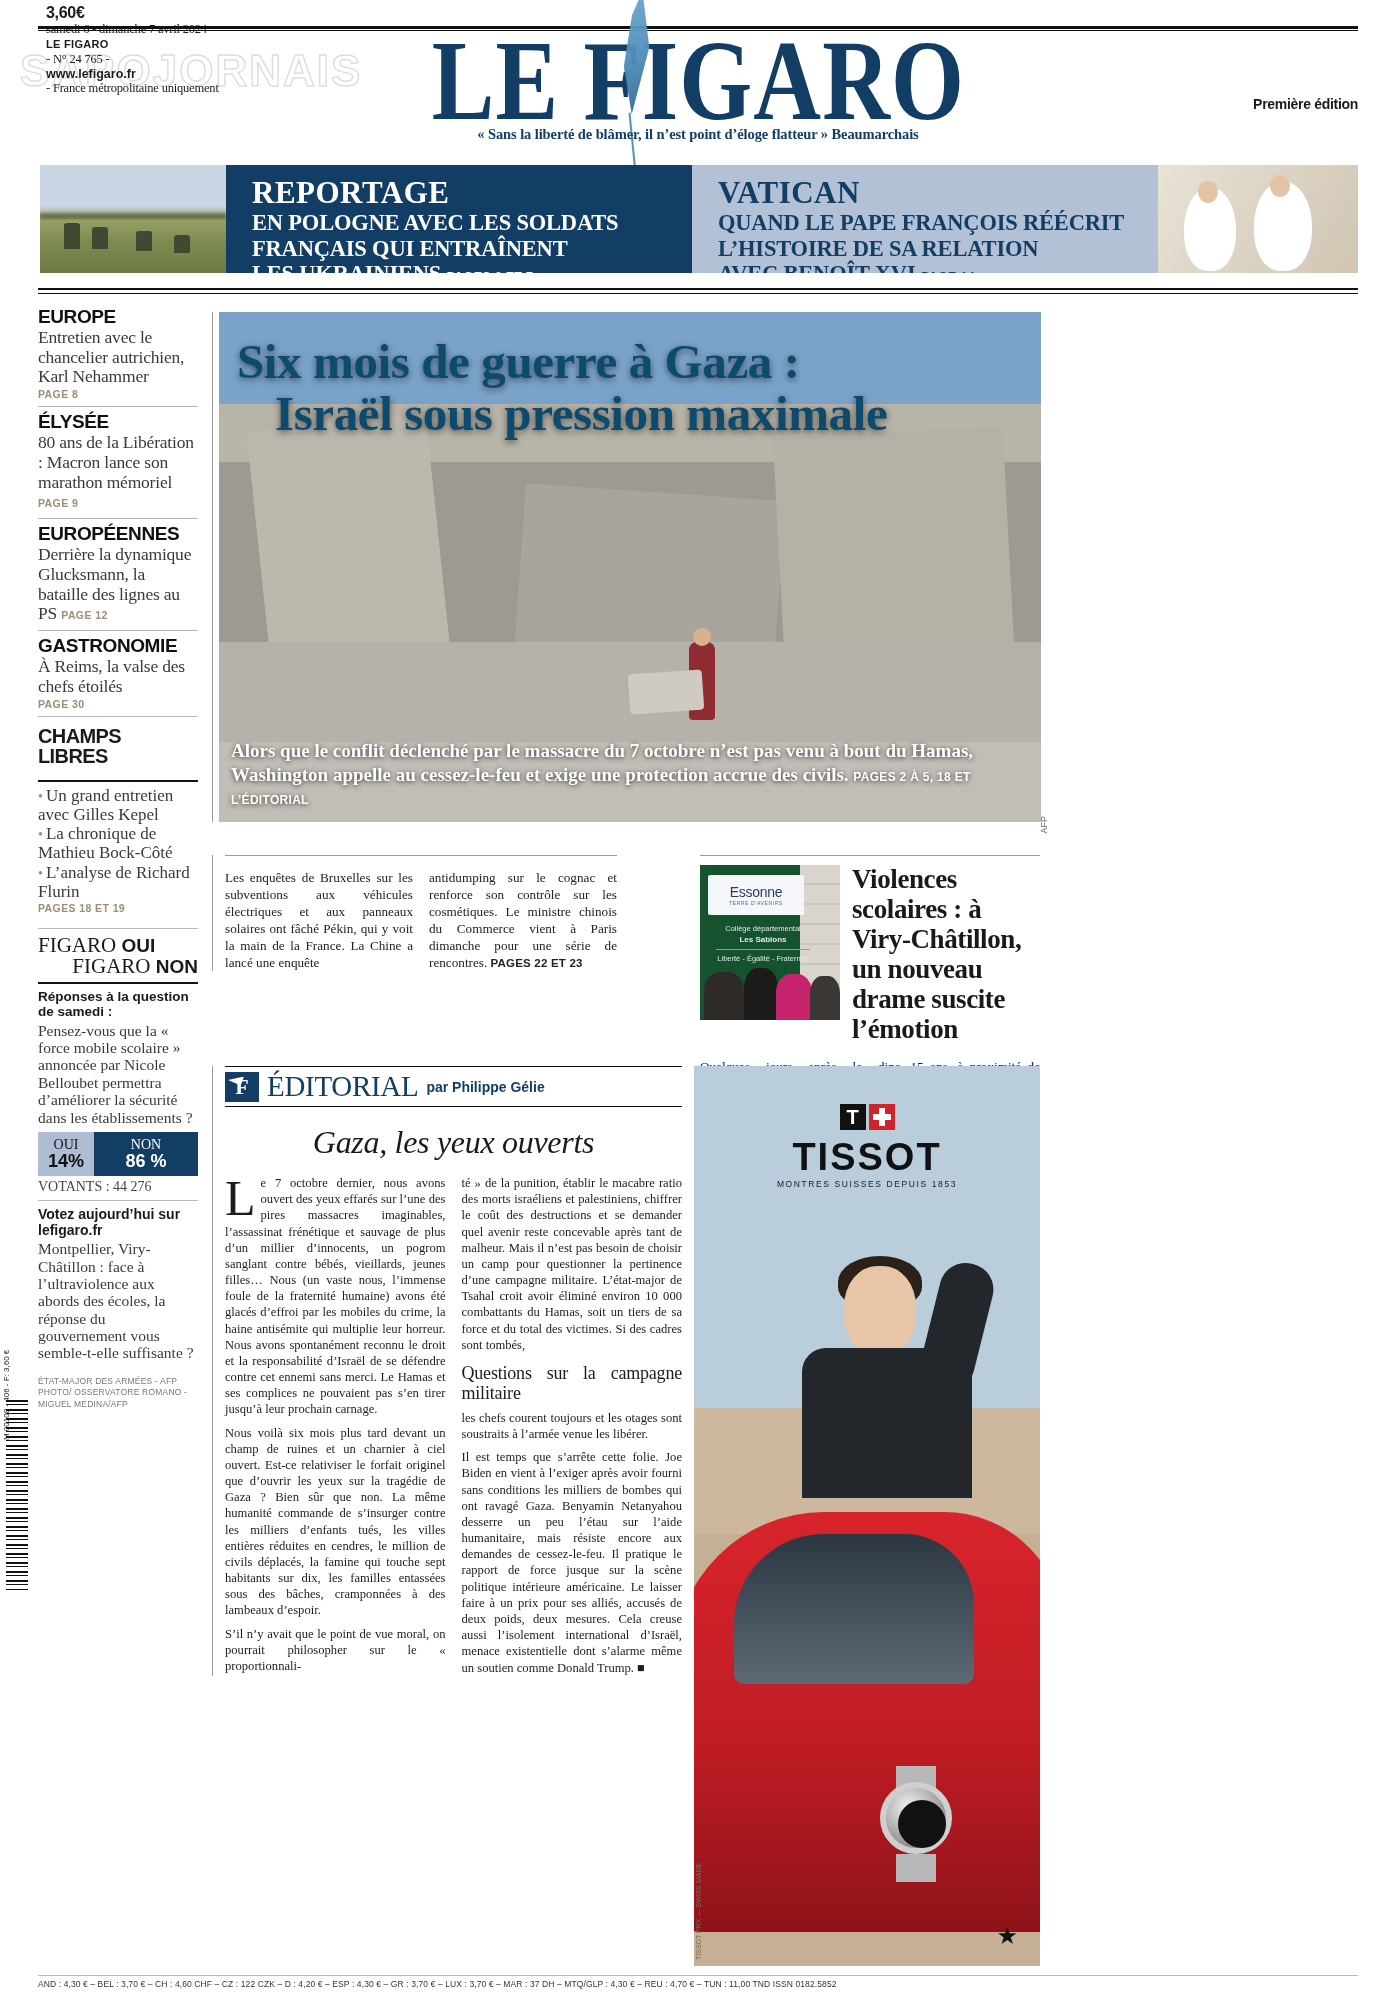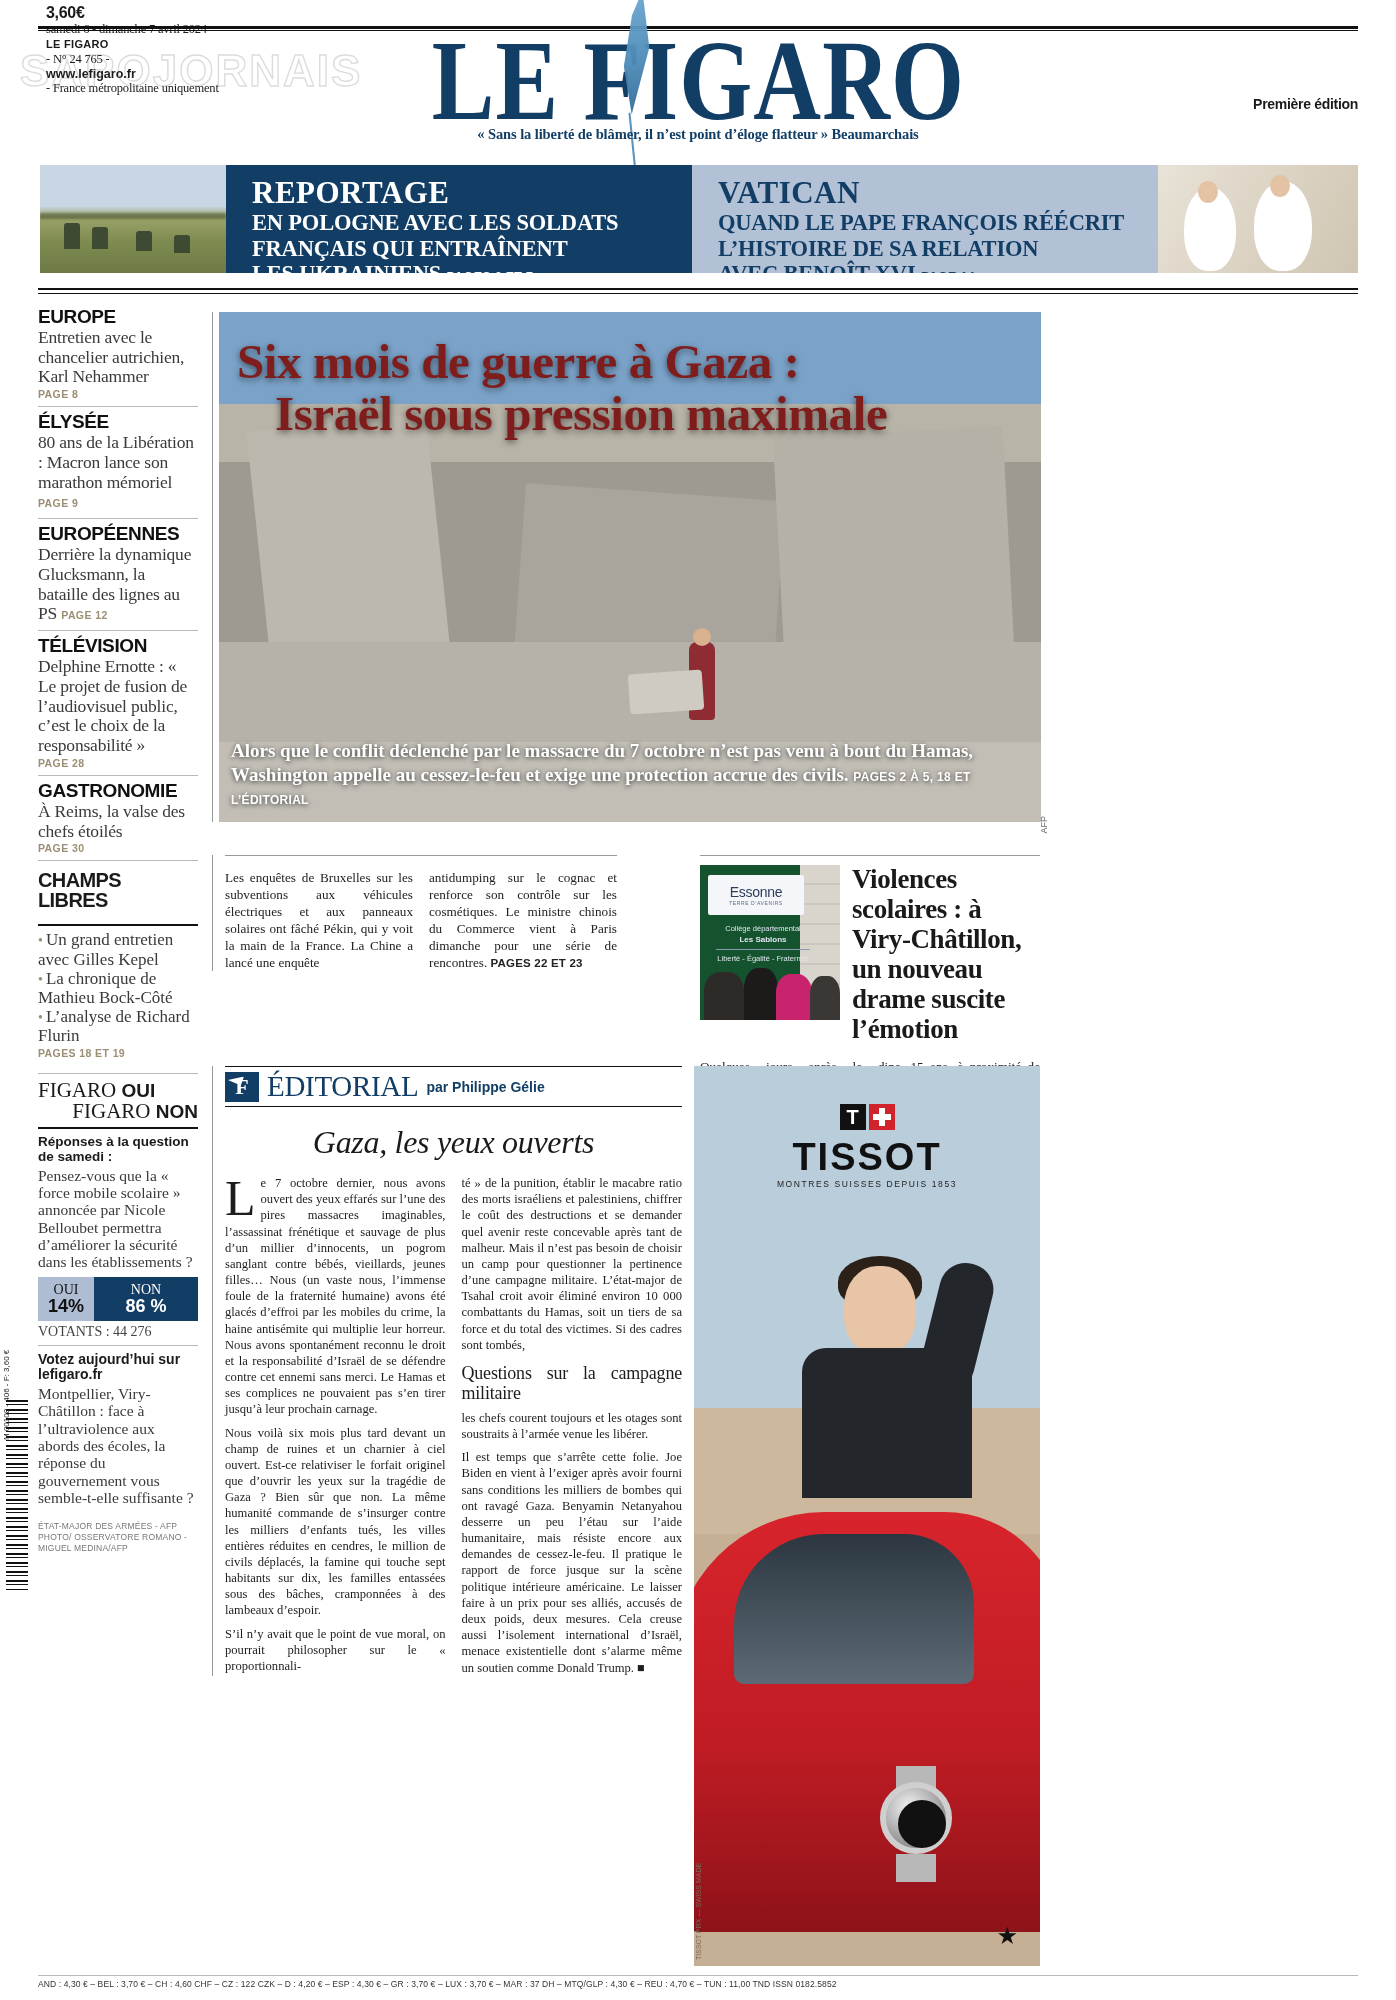--- a/index.html
+++ b/index.html
@@ -166,21 +166,21 @@
     background: repeating-linear-gradient(to bottom,#111 0 2px,#fff 2px 4px,#111 4px 5px,#fff 5px 9px); }
   .barcode-txt { position:absolute; left:2px; top:1440px; font-family:"Liberation Sans",sans-serif;
     font-size:8px; color:#222; transform: rotate(-90deg); transform-origin: left top; white-space:nowrap; }
 
   
   .hero { position: absolute; left: 212px; top: 312px; width: 828px; height: 510px;
     border-left: 1px solid #999; padding-left: 6px; }
   .hero-img { position:absolute; left:6px; top:0; width:822px; height:510px; overflow:hidden;
     background: linear-gradient(#7ba3c9 0 18%, #b9b4a8 18% 40%, #a8a49a 40% 72%, #b4b0a6 72% 100%); }
   .rubble { position:absolute; background:#b0aca2; }
-  .hero-h1 { position:absolute; left:24px; top:24px; width:790px; color:#7f1d1d;
+  .hero-h1 { position:absolute; left:24px; top:24px; width:790px; color:#0c4a6e;
     font-family:"Liberation Serif",serif; font-weight:bold; font-size:49px; line-height:1.06;
     text-shadow: 0 2px 7px rgba(0,0,0,.55); letter-spacing:-0.4px; }
   .hero-h1 .l2 { display:block; padding-left:38px; }
   .hero-cap { position:absolute; left:18px; bottom:12px; width:800px; color:#fff;
     font-family:"Liberation Serif",serif; font-weight:bold; font-size:19px; line-height:1.25;
     text-shadow: 0 1px 5px rgba(0,0,0,.75); }
   .hero-cap .pg { font-family:"Liberation Sans",sans-serif; font-size:12px; letter-spacing:.3px; }
   .afp { position:absolute; right:-9px; bottom:6px; font-family:"Liberation Sans",sans-serif;
     font-size:9px; color:#666; transform: rotate(-90deg); transform-origin: right bottom; }
 
@@ -349,25 +349,20 @@
         <span class="sb-page">PAGE 9</span></div>
     </div>
 
     <div class="sb-item">
       <div class="sb-kicker">EUROPÉENNES</div>
       <div class="sb-text"><span>Derrière la dynamique Glucksmann, la bataille des lignes au PS</span>
         <span class="sb-page">PAGE 12</span></div>
     </div>
 
 
-    <div class="sb-item">
-      <div class="sb-kicker">TÉLÉVISION</div>
-      <div class="sb-text">Delphine Ernotte : « Le projet de fusion de l’audiovisuel public, c’est le choix de la responsabilité »</div>
-      <span class="sb-page block">PAGE 28</span>
-    </div>
 
     <div class="sb-item">
       <div class="sb-kicker">GASTRONOMIE</div>
       <div class="sb-text">À Reims, la valse des chefs étoilés</div>
       <span class="sb-page block">PAGE 30</span>
     </div>
 
     <div class="sb-item" style="padding-top:9px;">
       <div class="champs-head">
         <div>CHAMPS</div>

